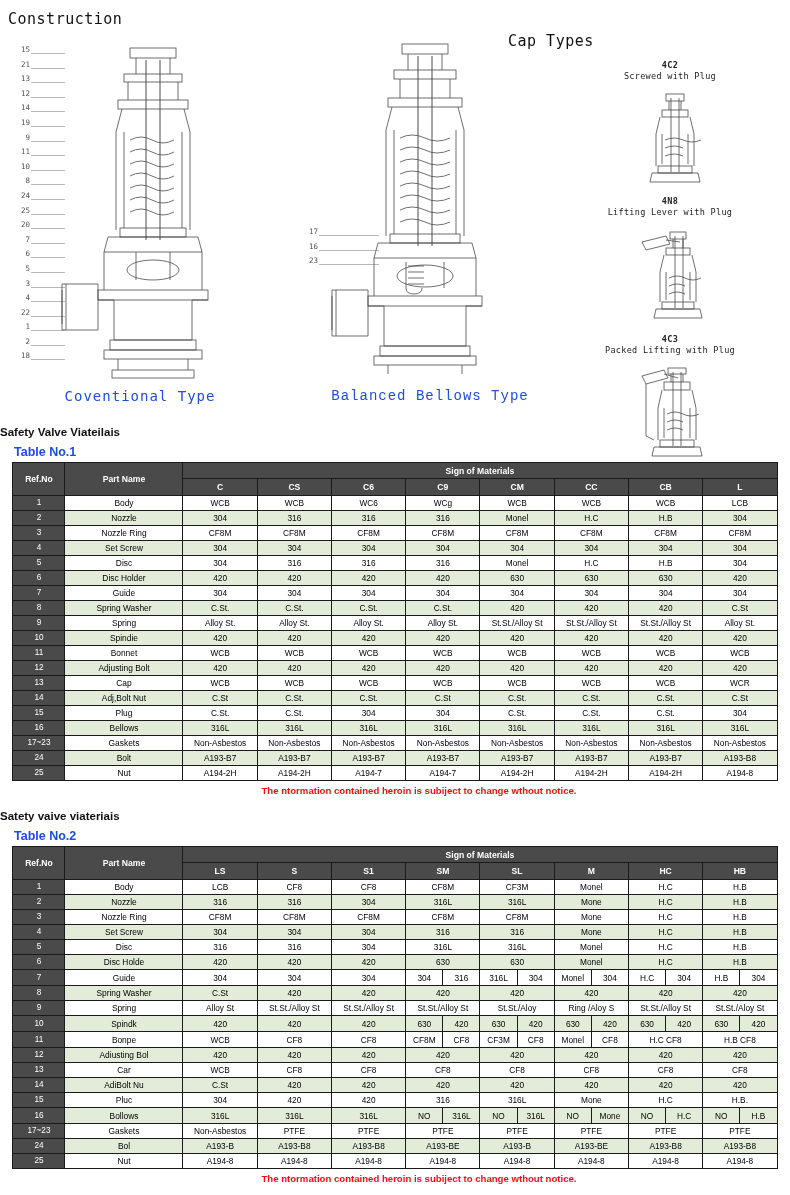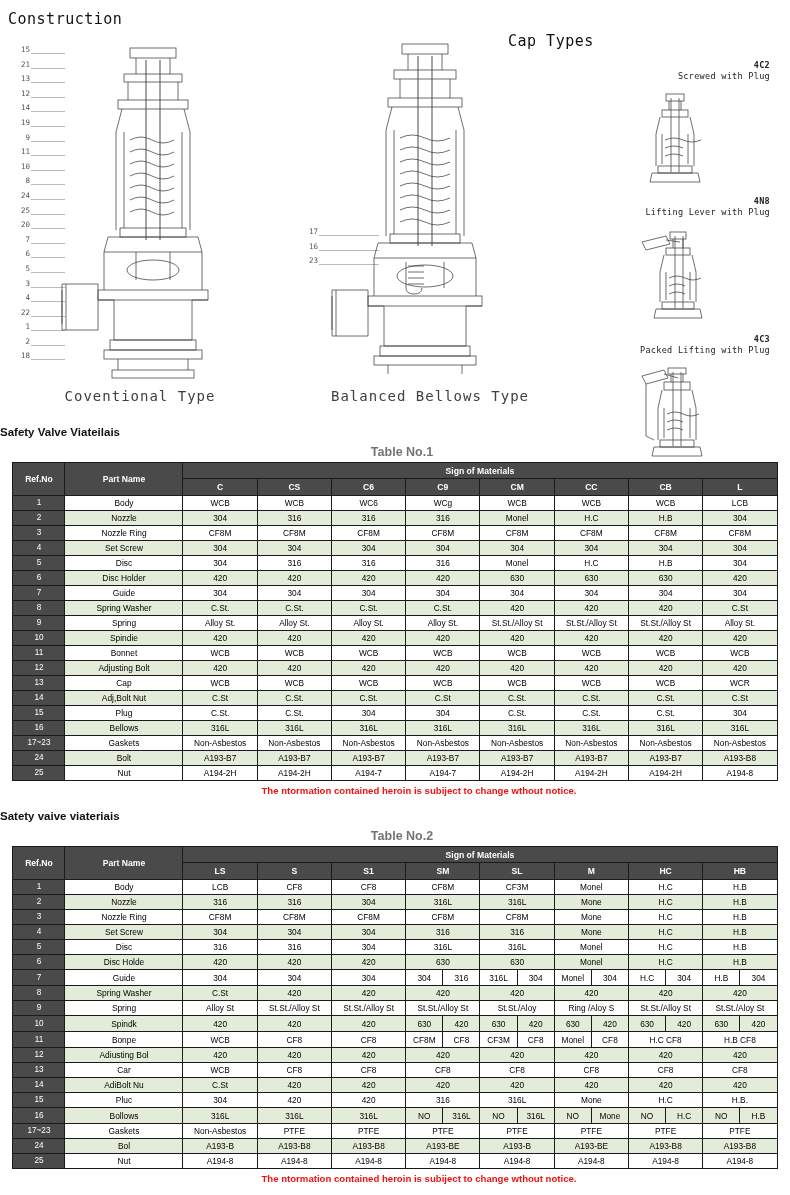--- a/index.html
+++ b/index.html
@@ -24,28 +24,28 @@
     font-family: "DejaVu Sans Mono", monospace;
     font-size: 15px;
     letter-spacing: 0.5px;
     color: #111;
   }
   .mono-label {
     font-family: "DejaVu Sans Mono", monospace;
     font-size: 8.5px;
     letter-spacing: 0.3px;
     color: #222;
-    text-align: right;
+    text-align: center;
     line-height: 1.35;
   }
   .mono-caption {
     font-family: "DejaVu Sans Mono", monospace;
     font-size: 14px;
     letter-spacing: 1px;
-    color: #404040;
+    color: #1d4ed8;
     text-align: center;
   }
   #construction-heading { position: absolute; left: 8px;  top: 10px; }
   #captypes-heading     { position: absolute; left: 508px; top: 32px; }
 
   .callout-col {
     position: absolute;
     font-family: "DejaVu Sans Mono", monospace;
     font-size: 7.5px;
     color: #555;
@@ -69,21 +69,21 @@
   #callouts-left { left: 8px; top: 46px; }
   #callouts-middle { left: 296px; top: 228px; }
   #callouts-middle div::after { width: 60px; }
 
   .cap-block { position: absolute; width: 200px; left: 570px; }
   #cap-block-0 { top: 60px; }
   #cap-block-1 { top: 196px; }
   #cap-block-2 { top: 334px; }
   .cap-code { font-weight: bold; }
   #caption-conventional { position: absolute; left: 30px;  top: 388px; width: 220px; }
-  #caption-bellows      { position: absolute; left: 300px; top: 388px; width: 260px; }
+  #caption-bellows      { position: absolute; left: 300px; top: 388px; width: 260px; font-family: Liberation Mono, monospace; }
 
   
   .valve-art { position: absolute; }
   .valve-art svg { display: block; }
   #valve-conventional { left: 58px;  top: 40px; }
   #valve-bellows      { left: 330px; top: 40px; }
   #cap-art-0 { left: 640px; top: 92px; }
   #cap-art-1 { left: 640px; top: 228px; }
   #cap-art-2 { left: 640px; top: 366px; }
 
@@ -92,23 +92,22 @@
   .table-title {
     text-align: left;
     font-size: 11.5px;
     font-weight: bold;
     color: #111;
     margin: 6px 0 7px 0;
   }
   .table-no {
     font-size: 12.5px;
     font-weight: bold;
-    color: #737373;
+    color: #1d4ed8;
     margin: 0 0 3px 14px;
-    text-align: center;
   }
   table.mat {
     border-collapse: collapse;
     width: 764px;
     margin: 0 auto;
     table-layout: fixed;
     font-size: 8.3px;
   }
   table.mat td, table.mat th {
     border: 1px solid #1a1a1a;

